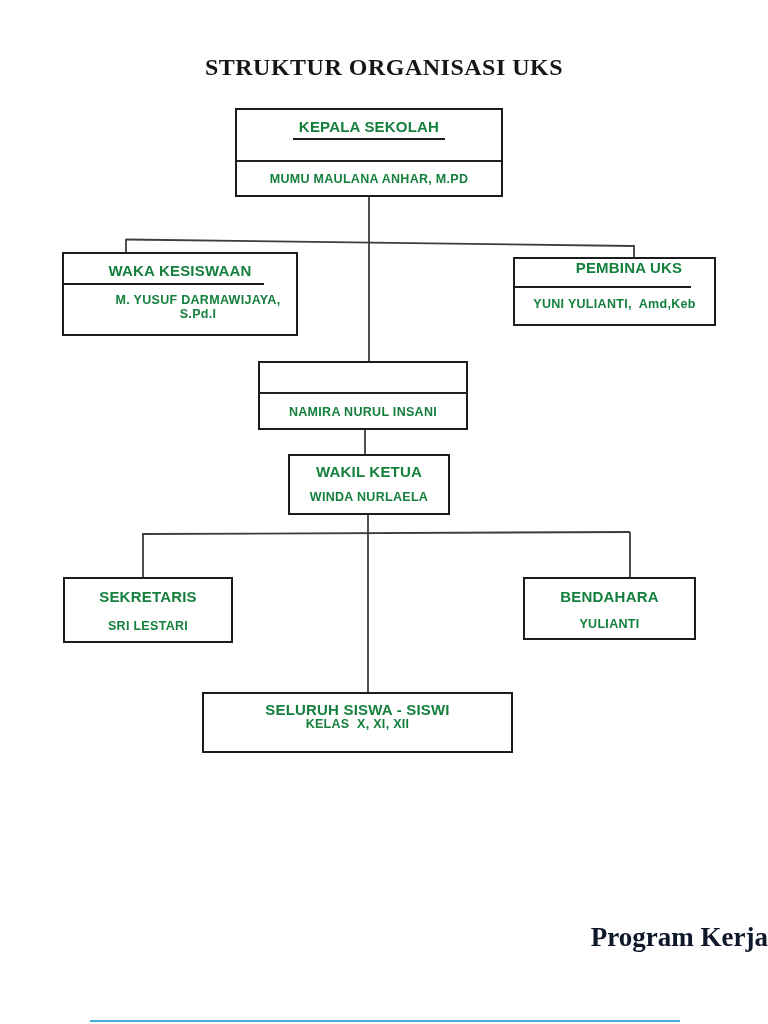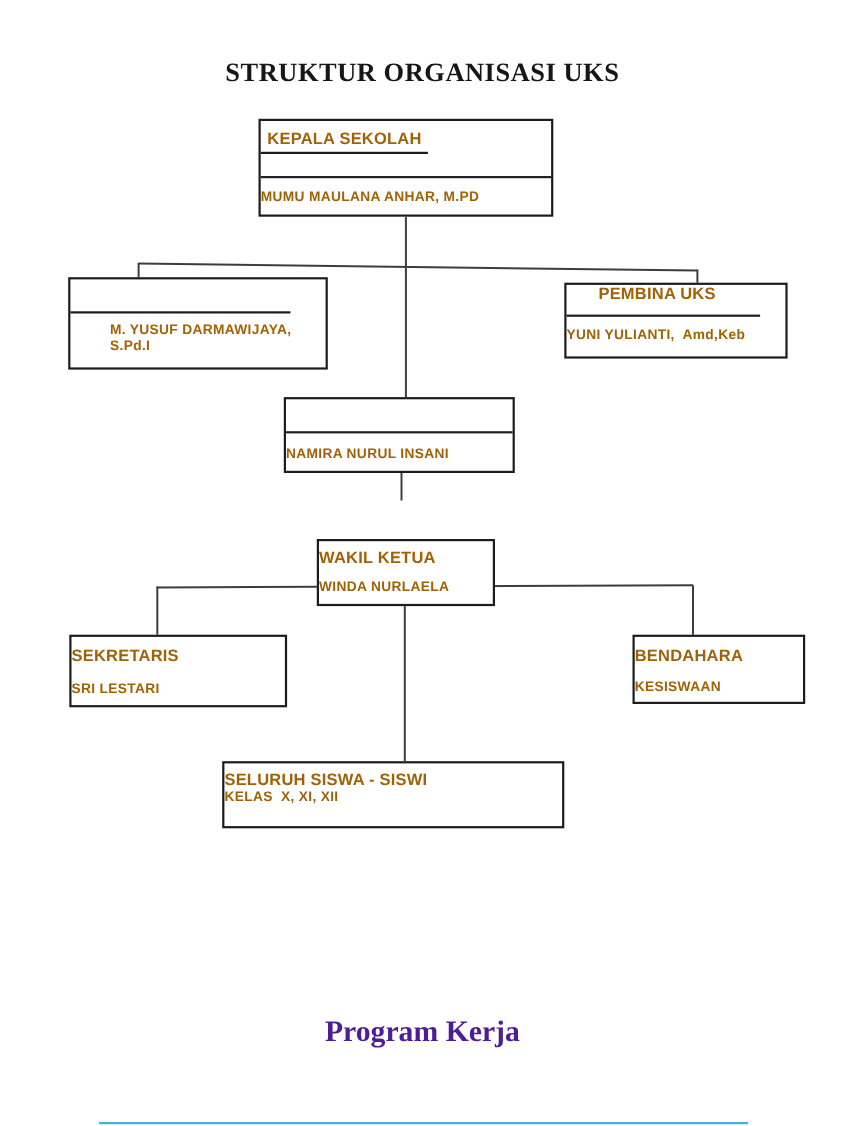--- a/index.html
+++ b/index.html
@@ -6,49 +6,49 @@
   .page {
     position:relative; width:768px; height:1024px; background:#ffffff;
     overflow:hidden; font-family:"Liberation Sans", sans-serif;
   }
   .doc-title {
     position:absolute; top:54px; left:0; width:768px; text-align:center;
     font-family:"Liberation Serif","DejaVu Serif",serif;
     font-weight:bold; font-size:24px; letter-spacing:0.5px; color:#161616;
   }
   .doc-footer {
-    position:absolute; top:922px; left:0; width:768px; text-align:center;
+    position:absolute; top:922px; left:0; width:768px; text-align:right;
     font-family:"Liberation Serif","DejaVu Serif",serif;
-    font-weight:bold; font-size:27px; color:#4c1d95;
+    font-weight:bold; font-size:27px; color:#0f172a;
   }
   .connectors { position:absolute; top:0; left:0; }
   .connectors line { stroke:#3d3d3d; stroke-width:1.8; }
   .box {
     position:absolute; background:#ffffff; border:2px solid #1c1c1c;
-    color:#a16207; text-align:left;
+    color:#15803d; text-align:center;
   }
   .role {
     position:absolute; left:0; right:0;
     font-weight:bold; font-size:15px; letter-spacing:0.2px; white-space:pre-wrap;
   }
   .role .u { display:inline-block; border-bottom:2px solid #1c1c1c; padding:0 6px 3px 6px; }
   .name {
     position:absolute; left:0; right:0;
     font-weight:bold; font-size:12.5px; letter-spacing:0.3px; white-space:pre-wrap;
   }
   .divider { position:absolute; left:0; right:0; height:2px; background:#222222; }
   .partial-underline { position:absolute; left:0; height:2px; background:#1c1c1c; }
 
   .box-kepala     { left:235px; top:108px; width:264px; height:85px; }
   .box-waka       { left:62px;  top:252px; width:232px; height:80px; }
   .box-pembina    { left:513px; top:257px; width:199px; height:65px; }
   .box-ketua      { left:258px; top:361px; width:206px; height:65px; }
-  .box-wakil      { left:288px; top:454px; width:158px; height:57px;margin-top:36px; }
-  .box-sekretaris { left:63px;  top:577px; width:166px; height:62px;padding-left:28px; }
-  .box-bendahara  { left:575px; top:577px; width:153px; height:59px; }
+  .box-wakil      { left:288px; top:454px; width:158px; height:57px; }
+  .box-sekretaris { left:63px;  top:577px; width:166px; height:62px; }
+  .box-bendahara  { left:523px; top:577px; width:153px; height:59px;padding-left:16px; }
   .box-seluruh    { left:202px; top:692px; width:307px; height:57px; }
 
   .bottom-line {
     position:absolute; left:90px; top:1020px; width:590px; height:2px;
     background:#45aede;
   }
 </style>
 </head>
 <body>
 
@@ -68,20 +68,21 @@
     <line x1="630" y1="532" x2="630" y2="578"></line>
   </svg>
 
   <div class="box box-kepala">
     <div class="role" style="top:8px;"><span class="u">KEPALA SEKOLAH</span></div>
     <div class="divider" style="top:50px;"></div>
     <div class="name" style="top:62px;">MUMU MAULANA ANHAR, M.PD</div>
   </div>
 
   <div class="box box-waka">
+    <div class="role" style="top:8px;">WAKA KESISWAAN</div>
     <div class="partial-underline" style="top:29px; width:200px;"></div>
     <div class="name" style="top:39px;padding-left:36px;">M. YUSUF DARMAWIJAYA, S.Pd.I</div>
   </div>
 
   <div class="box box-pembina">
     <div class="role" style="top:0;padding-left:29px;">PEMBINA UKS</div>
     <div class="partial-underline" style="top:27px; width:176px;"></div>
     <div class="name" style="top:38px;">YUNI YULIANTI,  Amd,Keb</div>
   </div>
 
@@ -95,21 +96,21 @@
     <div class="name" style="top:34px;">WINDA NURLAELA</div>
   </div>
 
   <div class="box box-sekretaris">
     <div class="role" style="top:9px;">SEKRETARIS</div>
     <div class="name" style="top:40px;">SRI LESTARI</div>
   </div>
 
   <div class="box box-bendahara">
     <div class="role" style="top:9px;">BENDAHARA</div>
-    <div class="name" style="top:38px;">KESISWAAN</div>
+    <div class="name" style="top:38px;">YULIANTI</div>
   </div>
 
   <div class="box box-seluruh">
     <div class="role" style="top:7px;">SELURUH SISWA - SISWI</div>
     <div class="name" style="top:23px;">KELAS  X, XI, XII</div>
   </div>
 
   <div class="doc-footer">Program Kerja</div>
 
   <div class="bottom-line"></div>

